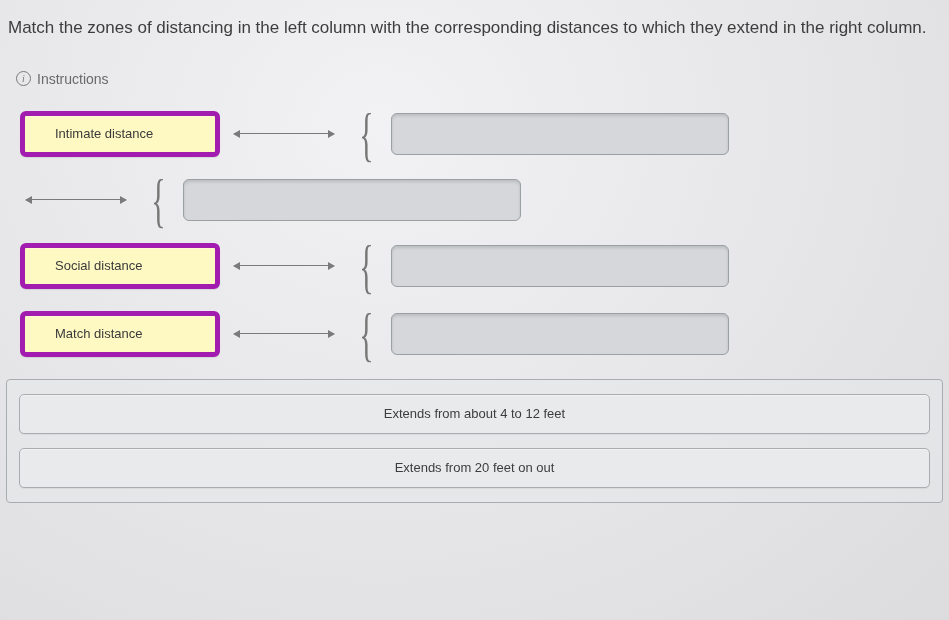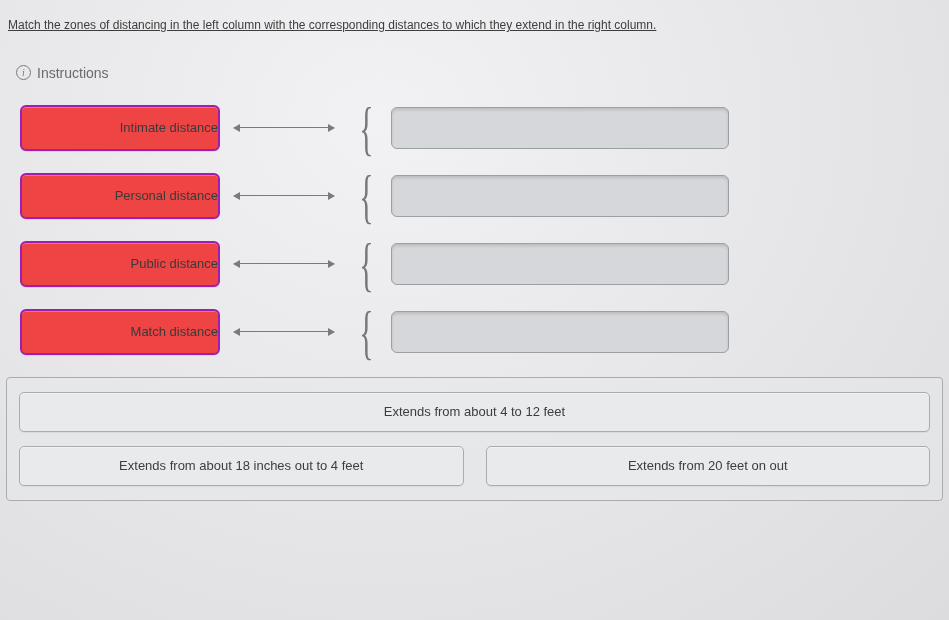--- a/index.html
+++ b/index.html
@@ -7,24 +7,23 @@
       font-family: Arial, Helvetica, sans-serif;
       background: #e8e8ea;
       background: radial-gradient(ellipse at 40% 20%, #f2f2f4 0%, #dcdcde 100%);
       width: 949px;
       height: 620px;
       overflow: hidden;
       color: #4a4a4a;
       padding: 10px 6px;
     }
     .question {
-      font-size: 12px;
+      font-size: 17px;
       margin: 8px 2px 30px 2px;
       color: #3d3d3d;
-      text-decoration: underline;
     }
     .instructions {
       display: inline-flex;
       align-items: center;
       gap: 6px;
       font-size: 14px;
       color: #6a6a6a;
       margin: 0 0 24px 10px;
       cursor: pointer;
     }
@@ -42,31 +41,30 @@
     }
     .match-row {
       display: flex;
       align-items: center;
       margin-bottom: 22px;
       gap: 8px;
     }
     .zone-box {
       width: 200px;
       height: 46px;
-      background: #ef4444;
-      border: 2px solid #a21caf;
+      background: #fef9c3;
+      border: 5px solid #a21caf;
       border-radius: 6px;
       display: flex;
       align-items: center;
       padding-left: 30px;
       font-size: 13px;
       color: #3a3a3a;
       box-shadow: inset 0 1px 0 rgba(255,255,255,.25), 0 1px 1px rgba(0,0,0,.08);
       cursor: grab;
-      justify-content: flex-end;
     }
     .arrow {
       width: 100px;
       height: 1.6px;
       background: #7a7a7a;
       position: relative;
       margin: 0 6px;
     }
     .arrow::before, .arrow::after {
       content: '';
@@ -150,31 +148,28 @@
   <div class="match-row">
     <div class="zone-box">
       <span>Intimate distance</span>
     </div>
     <div class="arrow"></div>
     <div class="brace">{</div>
     <div class="dropzone"></div>
   </div>
 
   <div class="match-row">
-    <div class="zone-box">
-      <span>Personal distance</span>
-    </div>
     <div class="arrow"></div>
     <div class="brace">{</div>
     <div class="dropzone"></div>
   </div>
 
   <div class="match-row">
     <div class="zone-box">
-      <span>Public distance</span>
+      <span>Social distance</span>
     </div>
     <div class="arrow"></div>
     <div class="brace">{</div>
     <div class="dropzone"></div>
   </div>
 
   <div class="match-row">
     <div class="zone-box">
       <span>Match distance</span>
     </div>
@@ -186,22 +181,19 @@
 </div>
 
 <div class="options-panel">
   <div class="options-row">
     <div class="option-box">
       <span>Extends from about 4 to 12 feet</span>
     </div>
   </div>
   <div class="options-row">
     <div class="option-box">
-      <span>Extends from about 18 inches out to 4 feet</span>
-    </div>
-    <div class="option-box">
       <span>Extends from 20 feet on out</span>
     </div>
   </div>
 </div>
 
 
 
 
 </body></html>

